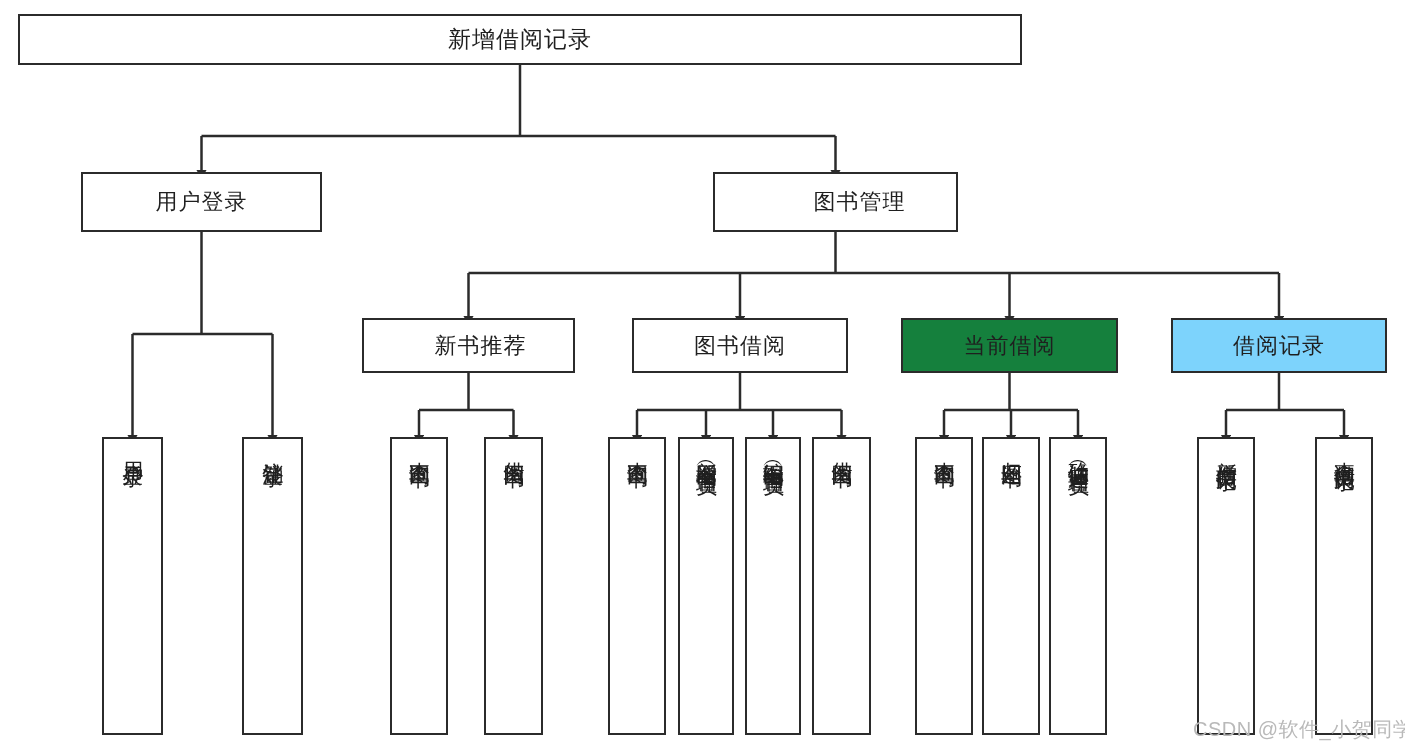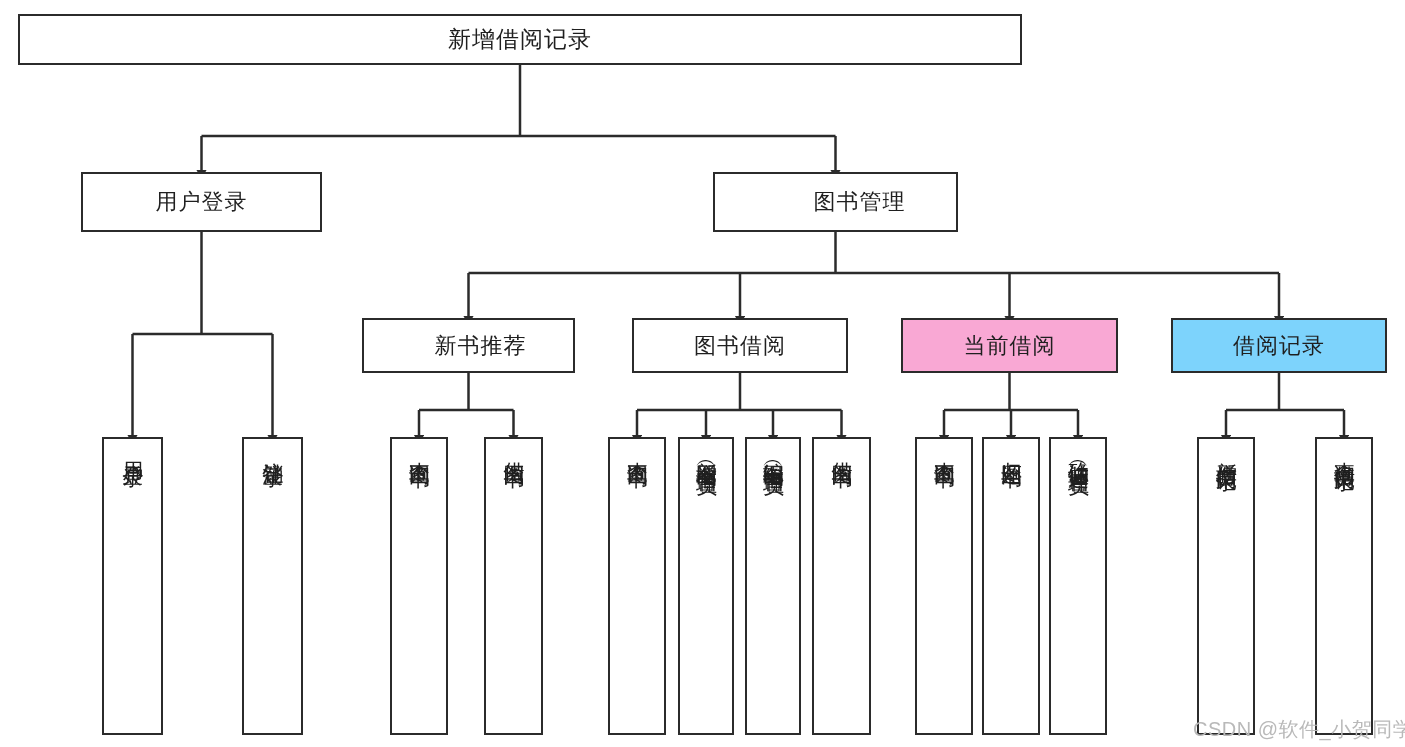--- a/index.html
+++ b/index.html
@@ -100,21 +100,21 @@
       </div>
       <div class="node horiz" style="left: 713px; top: 172px; width: 245px; height: 60px; border-color: rgb(43, 43, 43); background: rgb(255, 255, 255); color: rgb(31, 31, 31); padding-left: 48px;">
         <span class="label">图书管理</span>
       </div>
       <div class="node horiz" style="left: 362px; top: 318px; width: 213px; height: 55px; border-color: rgb(43, 43, 43); background: rgb(255, 255, 255); color: rgb(31, 31, 31); padding-left: 24px;">
         <span class="label">新书推荐</span>
       </div>
       <div class="node horiz" style="left: 632px; top: 318px; width: 216px; height: 55px; border-color: rgb(43, 43, 43); background: rgb(255, 255, 255); color: rgb(31, 31, 31); align-items: center;">
         <span class="label">图书借阅</span>
       </div>
-      <div class="node horiz" style="left: 901px; top: 318px; width: 217px; height: 55px; border-color: rgb(43, 43, 43); background: #f9a8d4; color: rgb(31, 31, 31);">
+      <div class="node horiz" style="left: 901px; top: 318px; width: 217px; height: 55px; border-color: rgb(43, 43, 43); background: #15803d; color: rgb(31, 31, 31);">
         <span class="label">当前借阅</span>
       </div>
       <div class="node horiz" style="left: 1171px; top: 318px; width: 216px; height: 55px; border-color: rgb(43, 43, 43); background: #7dd3fc; color: rgb(31, 31, 31);">
         <span class="label">借阅记录</span>
       </div>
       <div class="node vert" style="left: 102px; top: 437px; width: 61px; height: 298px; border-color: rgb(43, 43, 43); background: rgb(255, 255, 255); color: rgb(31, 31, 31);">
         <span class="label">用户登录</span>
       </div>
       <div class="node vert" style="left: 242px; top: 437px; width: 61px; height: 298px; border-color: rgb(43, 43, 43); background: rgb(255, 255, 255); color: rgb(31, 31, 31);">
         <span class="label">注销登录</span>

